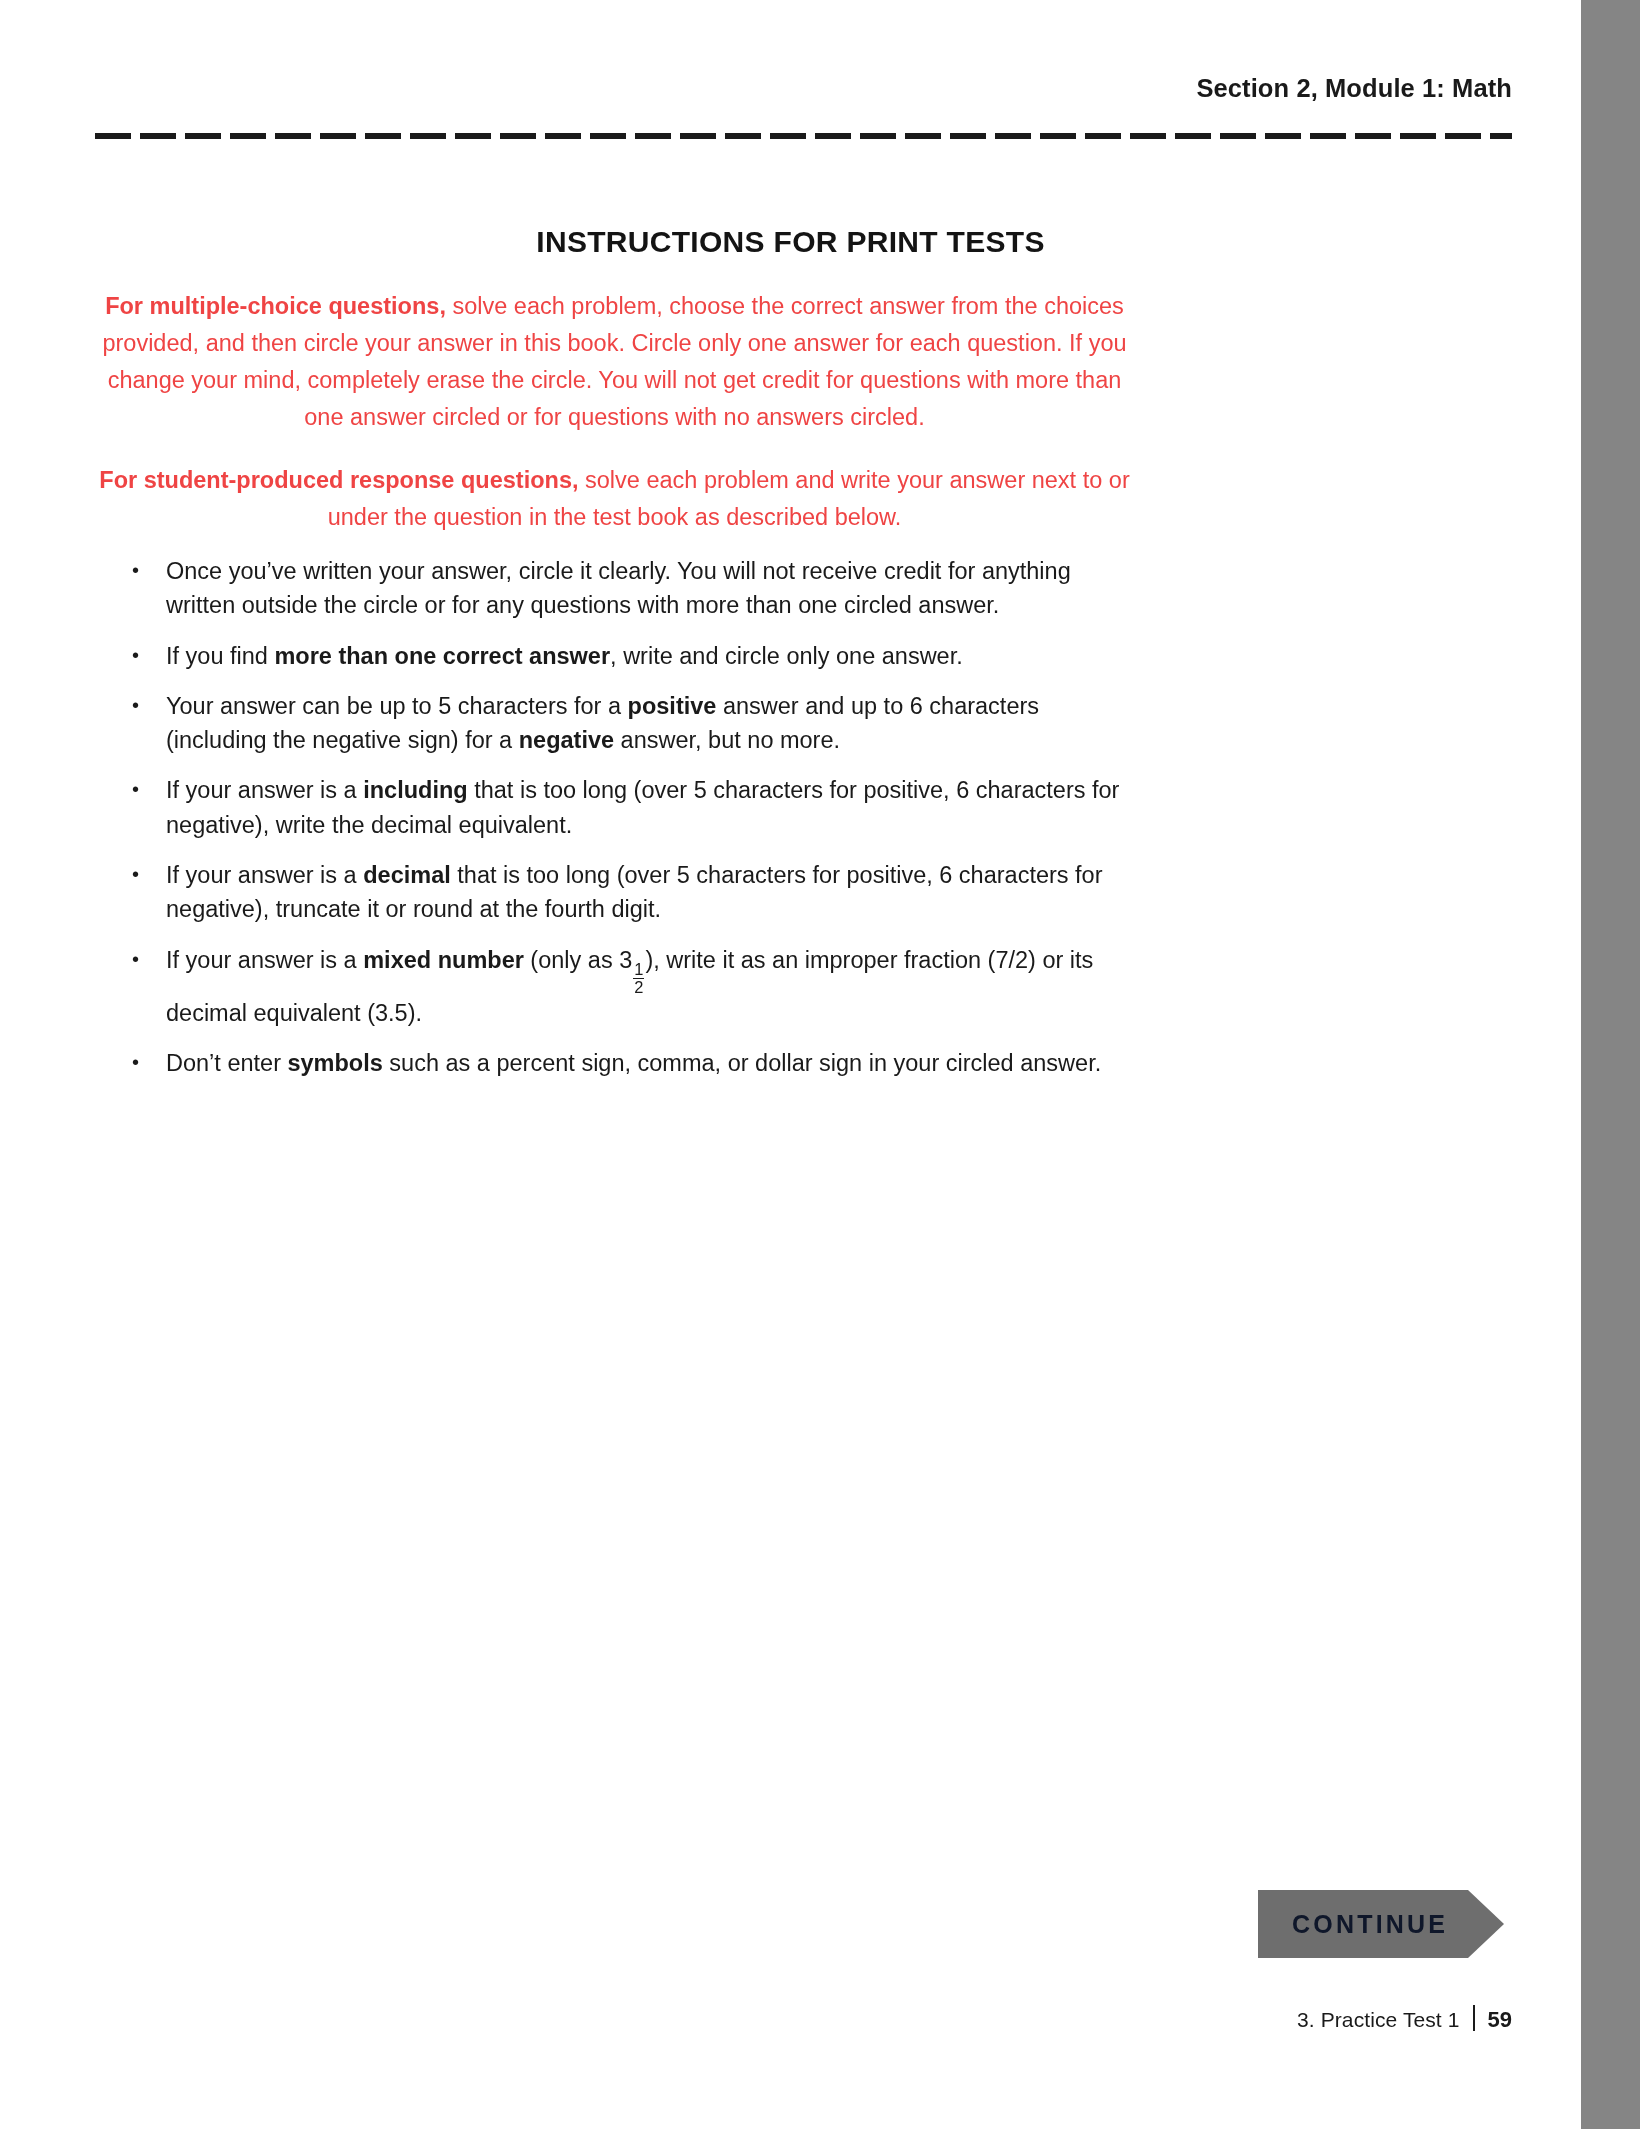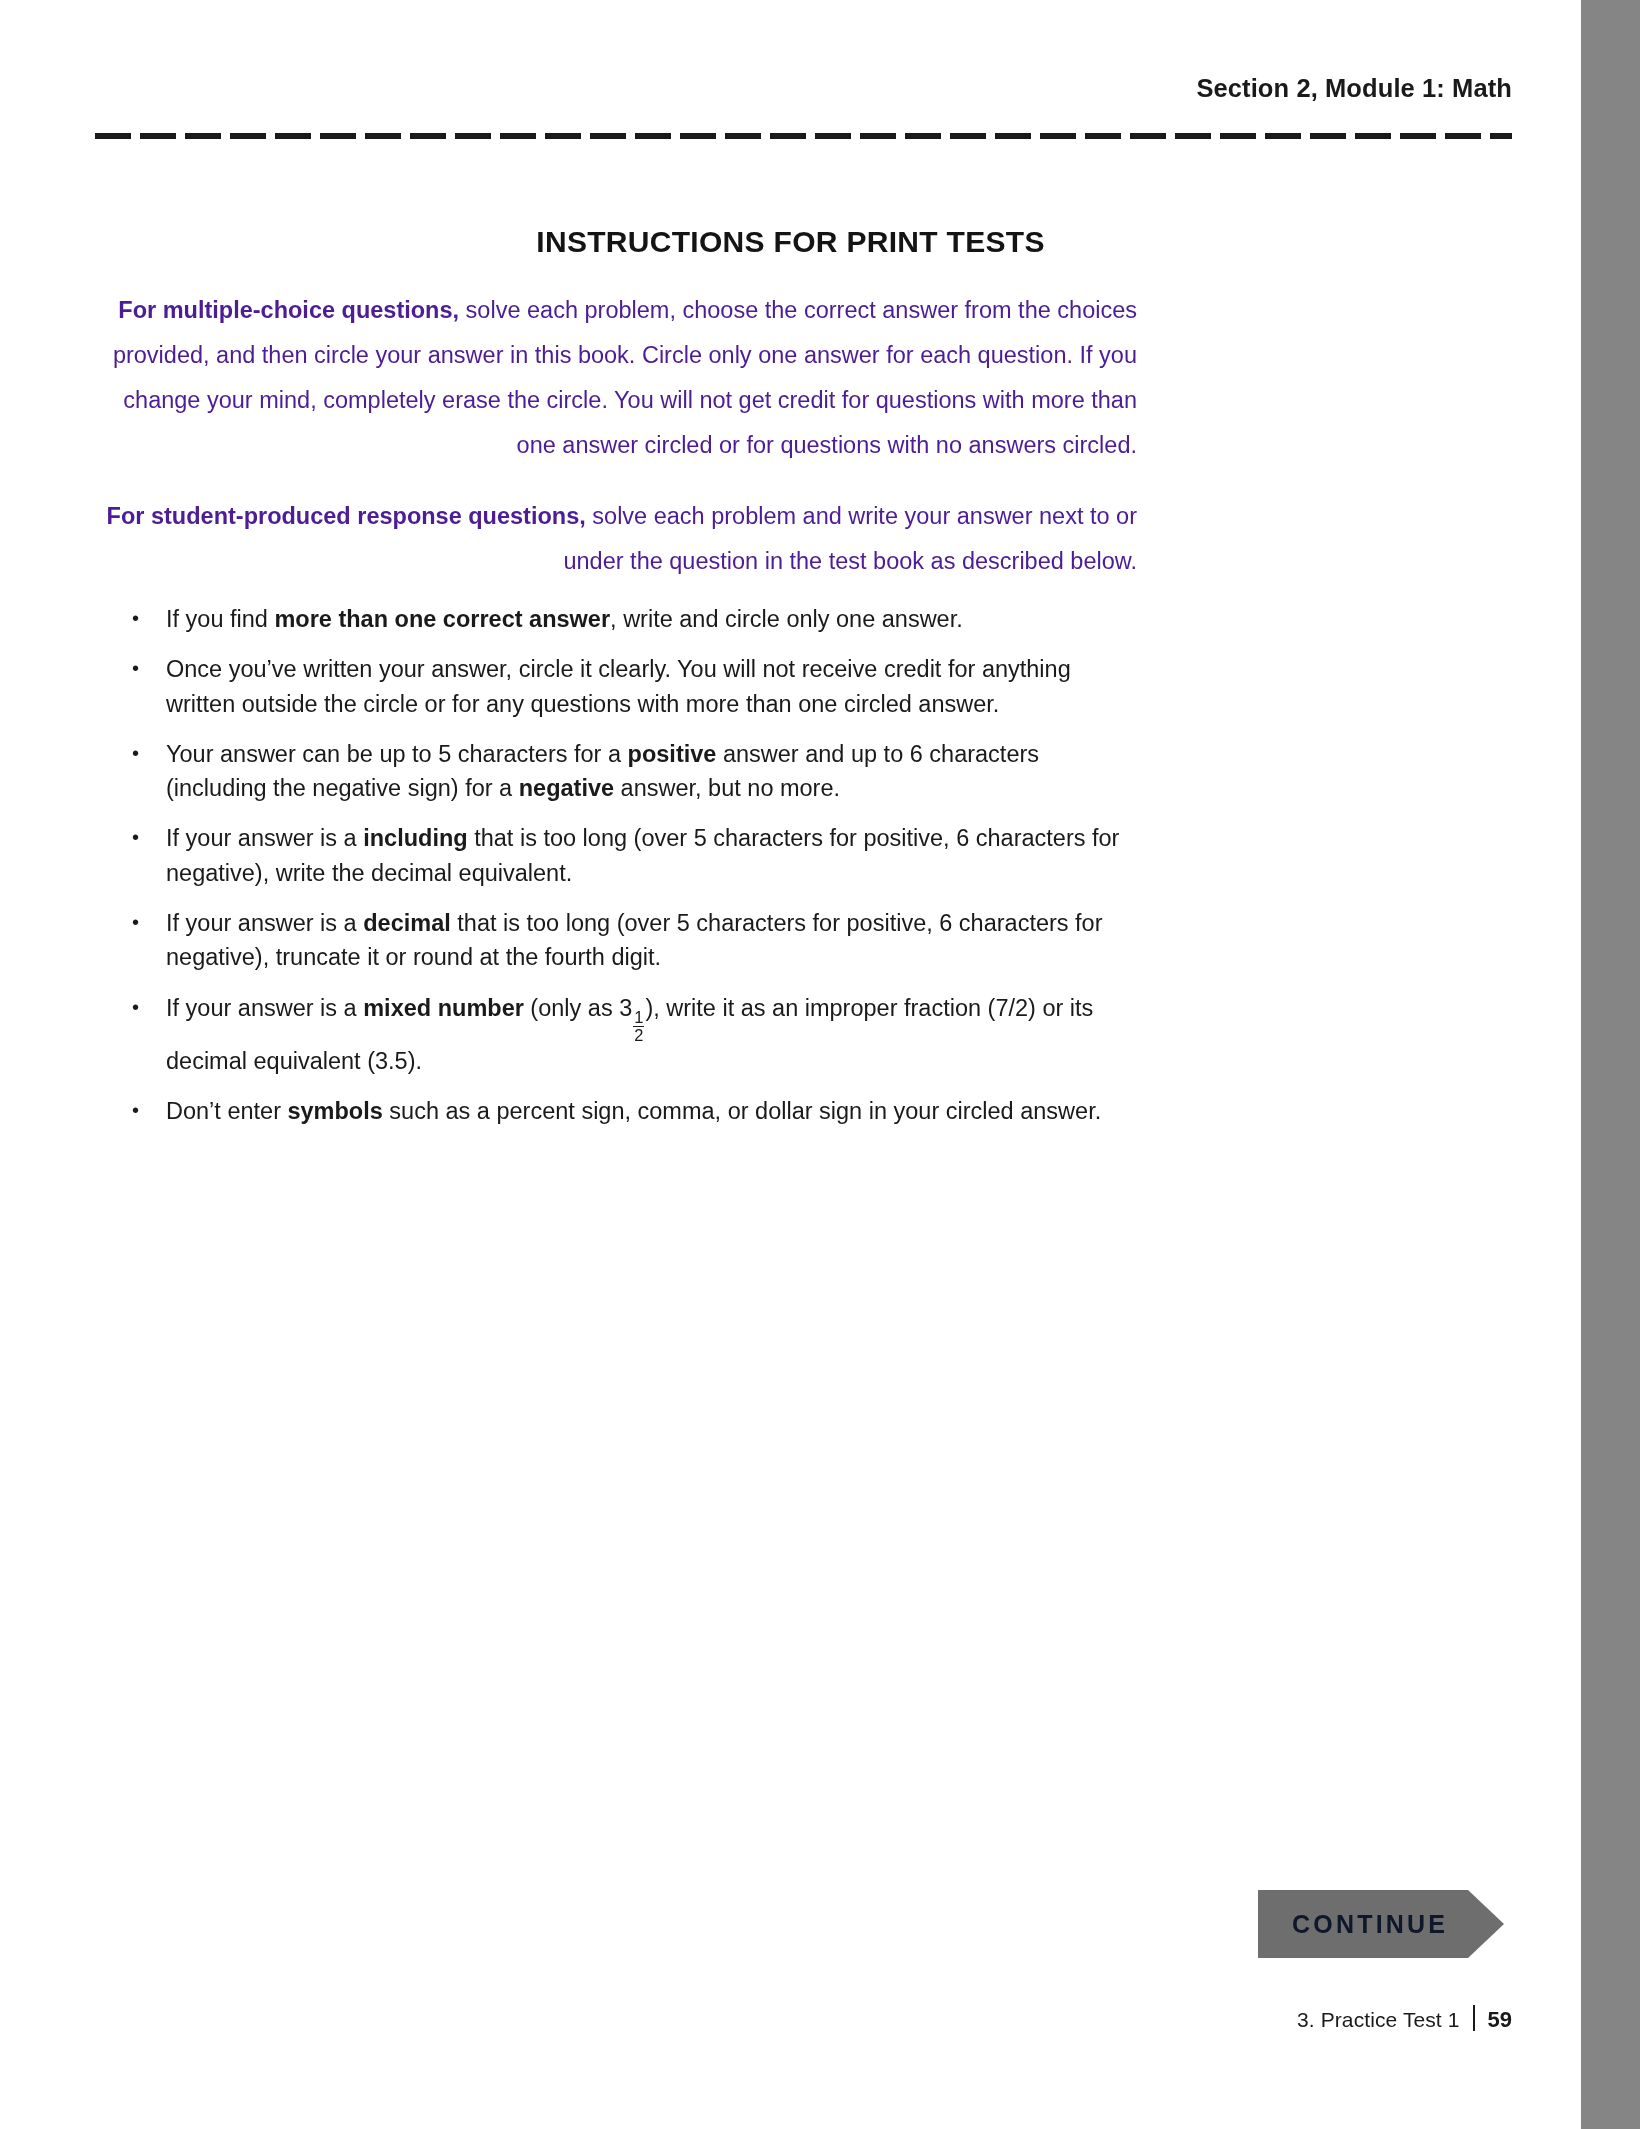--- a/index.html
+++ b/index.html
@@ -77,23 +77,23 @@
   .body-col {
     position: absolute;
     top: 288px;
     left: 92px;
     width: 1045px;
   }
 
   p.para {
     margin: 0 0 26px 0;
     font-size: 23.5px;
-    line-height: 45px;
-    color: #4c1d95;
-    text-align: right;
+    line-height: 37px;
+    color: #ef4444;
+    text-align: center;
   }
   p.para:last-of-type { margin-bottom: 12px; }
 
   b, strong { font-weight: bold; }
 
   
   ul.bullets {
     margin: 18px 0 0 0;
     padding: 0;
     list-style: none;
@@ -202,22 +202,22 @@
 
     <p class="para">
       <b>For multiple-choice questions,</b><span> solve each problem, choose the correct answer from the choices provided, and then circle your answer in this book. Circle only one answer for each question. If you change your mind, completely erase the circle. You will not get credit for questions with more than one answer circled or for questions with no answers circled.</span>
     </p>
 
     <p class="para">
       <b>For student-produced response questions,</b><span> solve each problem and write your answer next to or under the question in the test book as described below.</span>
     </p>
 
     <ul class="bullets" id="bullet-list">
+        <li><span>Once you’ve written your answer, circle it clearly. You will not receive credit for anything written outside the circle or for any questions with more than one circled answer.</span></li>
         <li><span>If you find </span><b>more than one correct answer</b><span>, write and circle only one answer.</span></li>
-        <li><span>Once you’ve written your answer, circle it clearly. You will not receive credit for anything written outside the circle or for any questions with more than one circled answer.</span></li>
         <li><span>Your answer can be up to 5 characters for a </span><b>positive</b><span> answer and up to 6 characters (including the negative sign) for a </span><b>negative</b><span> answer, but no more.</span></li>
         <li><span>If your answer is a </span><b>including</b><span> that is too long (over 5 characters for positive, 6 characters for negative), write the decimal equivalent.</span></li>
         <li><span>If your answer is a </span><b>decimal</b><span> that is too long (over 5 characters for positive, 6 characters for negative), truncate it or round at the fourth digit.</span></li>
         <li><span>If your answer is a </span><b>mixed number</b><span> (only as </span><span class="mixed"><span>3</span><span class="frac">
               <span class="num">1</span>
               <span class="den">2</span>
             </span></span><span>), write it as an improper fraction (7/2) or its decimal equivalent (3.5).</span></li>
         <li><span>Don’t enter </span><b>symbols</b><span> such as a percent sign, comma, or dollar sign in your circled answer.</span></li>
       </ul>
 

